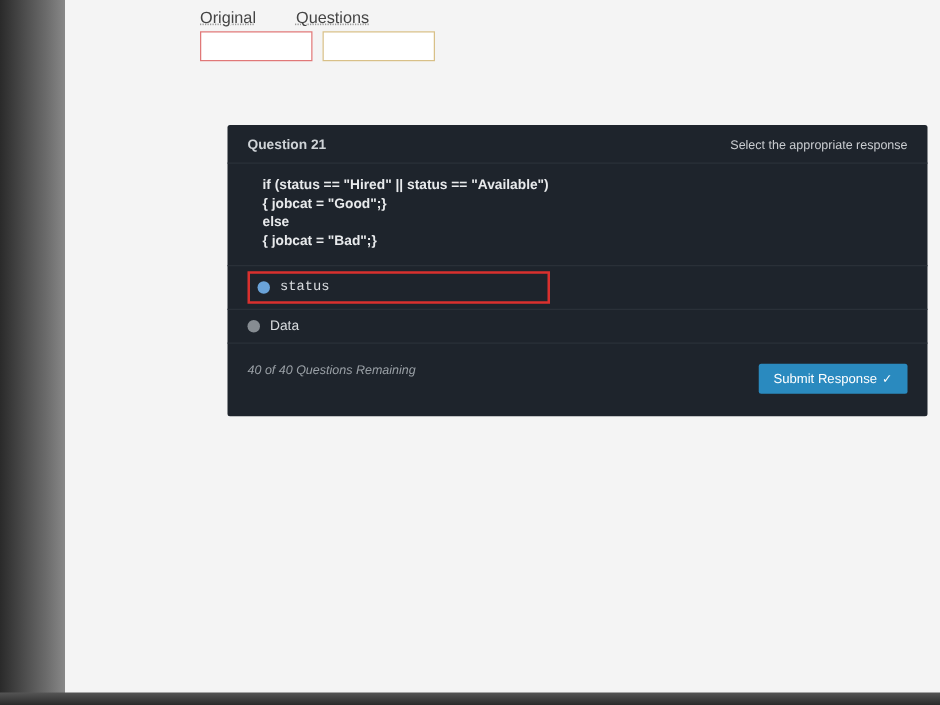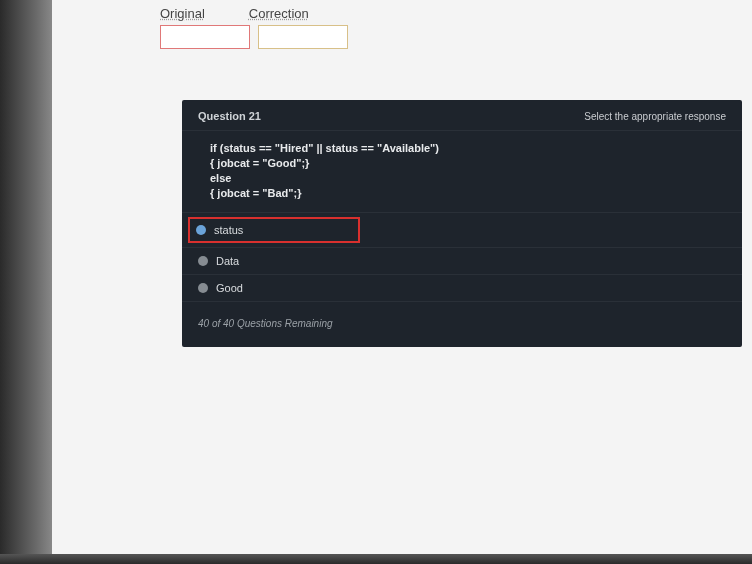--- a/index.html
+++ b/index.html
@@ -15,21 +15,21 @@
     background: #f4f4f4;
     width: 700px;
     height: 560px;
     margin-left: 52px;
     padding: 0;
     position: relative;
   }
   .top-labels {
     display: flex;
     padding: 6px 0 0 108px;
-    gap: 44px;
+    gap: 32px;
     font-size: 13px;
     color: #444;
   }
   .top-labels .lbl { text-decoration: underline dotted #999; }
   .swatch-row {
     display: flex;
     padding: 4px 0 0 108px;
     gap: 8px;
   }
   .swatch {
@@ -97,23 +97,25 @@
     height: 10px;
     border-radius: 50%;
     background: #868c92;
     margin-right: 8px;
     flex-shrink: 0;
     position: relative;
   }
   .option.selected {
     outline: 2px solid #d9302e;
     outline-offset: -2px;
-    width: 172px;
+    width: 242px;
+    margin-left: 10px;
     padding-left: 8px;
     border-bottom: none;
+    font-family: Liberation Mono, monospace;
   }
   .option.selected-wrap {
     border-bottom: 1px solid #2a3038;
     padding: 4px 0;
   }
   .option.selected .radio {
     background: #6aa3d9;
   }
 
   .quiz-footer {
@@ -158,21 +160,21 @@
 </style>
 </head>
 <body>
 
 <div class="monitor-edge-left"></div>
 
 <div class="page-wrap">
 
   <div class="top-labels">
     <span class="lbl">Original</span>
-    <span class="lbl">Correction</span>
+    <span class="lbl">Questions</span>
   </div>
   <div class="swatch-row">
     <div class="swatch original"></div>
     <div class="swatch correction"></div>
   </div>
 
   <div class="quiz-card">
     <div class="quiz-header">
       <span class="qnum">Question 21</span>
       <span class="instr">Select the appropriate response</span>
@@ -190,25 +192,25 @@
         <span>status</span>
       </div>
     </div>
 
     <div class="option">
       <span class="radio"></span>
       <span>Data</span>
     </div>
 
 
-    <div class="option">
-      <span class="radio"></span>
-      <span>Good</span>
-    </div>
 
     <div class="quiz-footer">
       <span class="remaining">40 of 40 Questions Remaining</span>
+      <button class="submit-btn">
+        <span>Submit Response</span>
+        <span class="check">✓</span>
+      </button>
     </div>
   </div>
 
 </div>
 
 <div class="monitor-edge-bottom"></div>
 
 </body></html>

